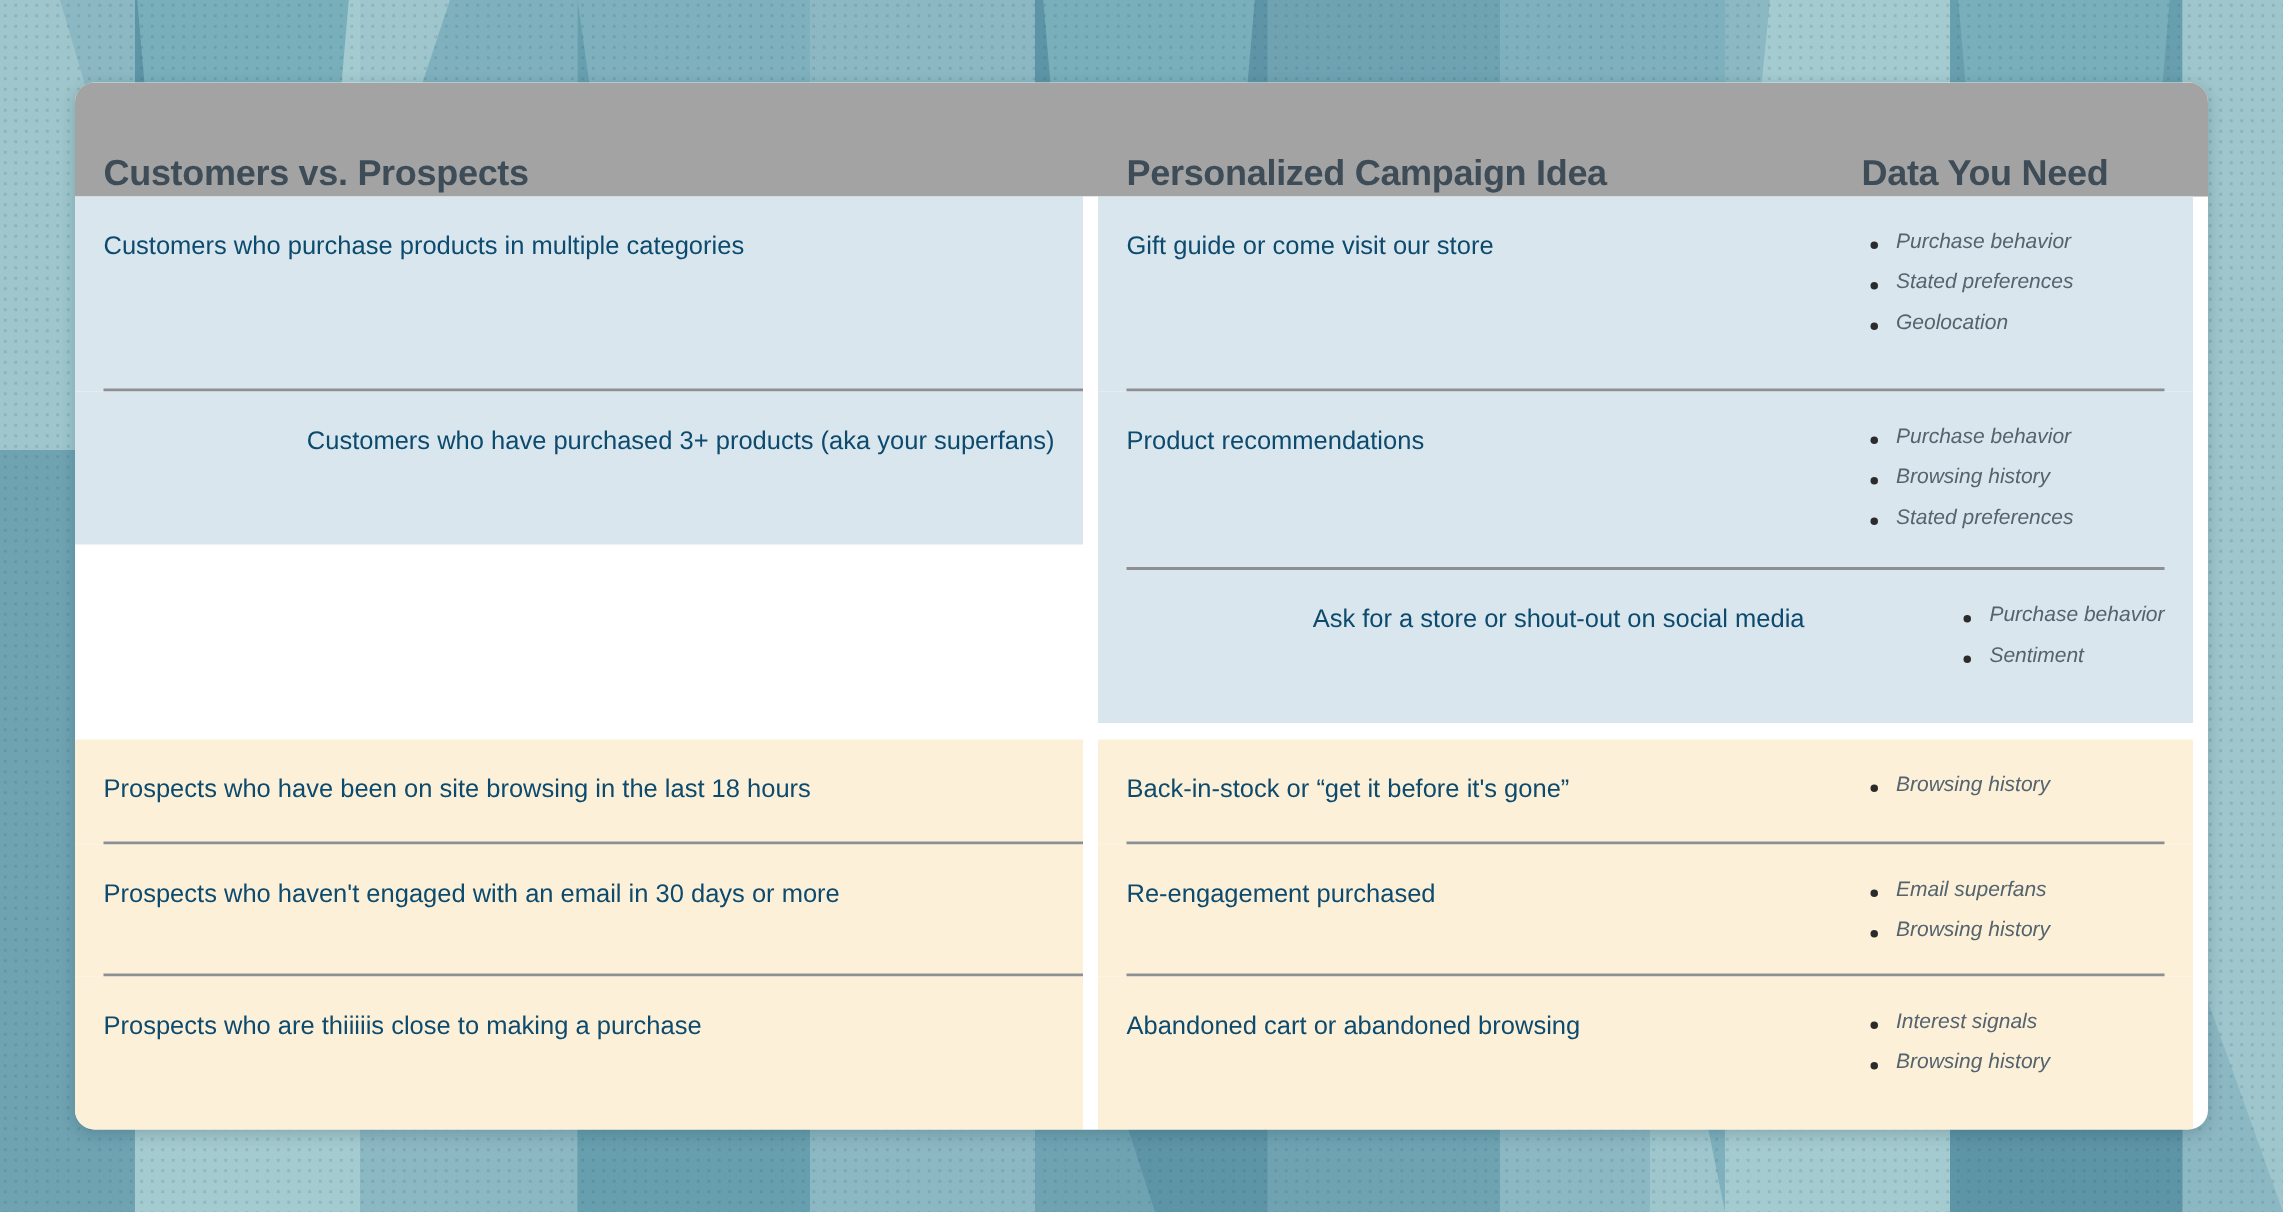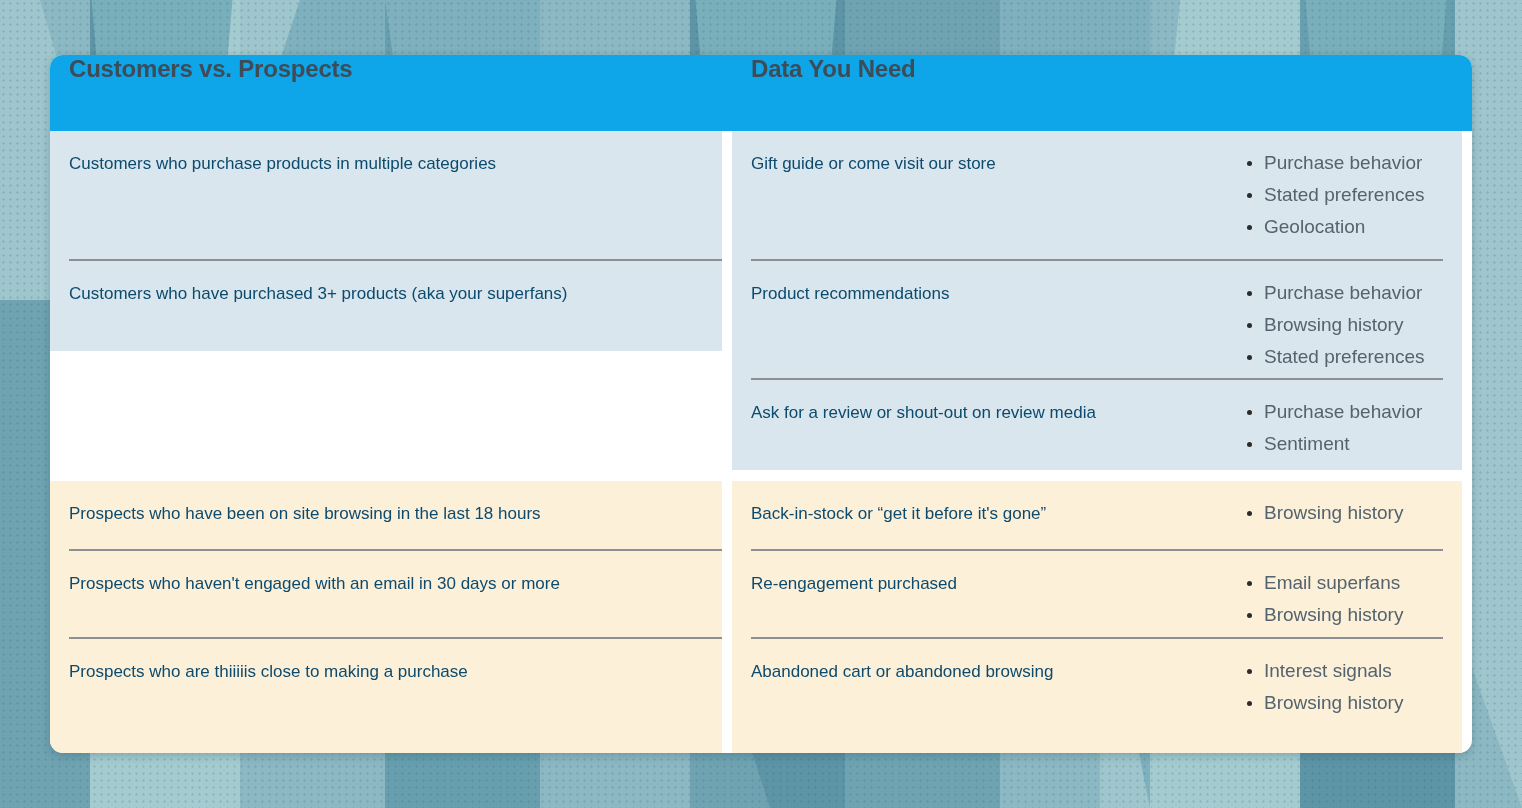--- a/index.html
+++ b/index.html
@@ -46,22 +46,22 @@
     overflow: hidden;
     display: flex;
     flex-direction: column;
   }
 
   
   .header-row {
     display: flex;
     height: 76px;
     flex: 0 0 76px;
-    align-items: flex-start;
-    background: #0ea5e9;
+    align-items: flex-end;
+    background: #a3a3a3;
   }
   .col-1 { width: 672px; flex: 0 0 672px; }
   .gap   { width: 10px;  flex: 0 0 10px; background: #ffffff; }
   .col-2 { width: 490px; flex: 0 0 490px; }
   .col-3 { width: 240px; flex: 0 0 240px; }
 
   .header-cell {
     font-size: 24px;
     font-weight: bold;
     color: #3d4c57;
@@ -119,44 +119,45 @@
     line-height: 1.35;
     white-space: nowrap;
   }
 
   ul.bullets {
     list-style: none;
     margin: 0;
     padding: 0;
   }
   ul.bullets li {
-    font-size: 19px;
+    font-size: 14px;
     color: #54636e;
     line-height: 1.0;
     padding-left: 23px;
     position: relative;
     margin-bottom: 13px;
     white-space: nowrap;
+    font-style: italic;
   }
   ul.bullets li:last-child { margin-bottom: 0; }
   ul.bullets li::before {
     content: "";
     position: absolute;
     left: 6px;
     top: 8px;
     width: 5px;
     height: 5px;
     border-radius: 50%;
     background: #2b2b2b;
   }
 
   
   .section.blue  .r0 { height: 130px; }
   .section.blue  .r1 { height: 119px; }
-  .section.blue  .r2 { height: 90px;  }
+  .section.blue  .r2 { height: 102px; align-items: flex-end;  }
 
   
   .section.yellow .r0 { height: 70px; }
   .section.yellow .r1 { height: 88px; }
   .section.yellow .r2 { height: 120px; }
 </style>
 </head>
 <body>
 
 <svg id="bg-pattern" width="1522" height="808" viewBox="0 0 1522 808" preserveAspectRatio="none" xmlns="http://www.w3.org/2000/svg" aria-hidden="true">
@@ -204,20 +205,21 @@
     <rect x="1150" y="300" width="150" height="320" fill="#9ec6cc"></rect>
   </g>
 </svg>
 <div id="bg-dots"></div>
 
 <div id="card">
 
   <div class="header-row">
     <div class="col-1 header-cell">Customers vs. Prospects</div>
     <div class="gap"></div>
+    <div class="col-2 header-cell">Personalized Campaign Idea</div>
     <div class="col-3 header-cell h3">Data You Need</div>
   </div>
 
   <div class="section blue">
     <div class="col col-1">
       <div class="cell r0 divided">
         <div class="cell-inner"><span class="cell-text">Customers who purchase products in multiple categories</span></div>
       </div>
       <div class="cell r2">
         <div class="cell-inner"><span class="cell-text">Customers who have purchased 3+ products (aka your superfans)</span></div>
@@ -227,21 +229,21 @@
     <div class="gap"></div>
 
     <div class="col col-2">
       <div class="cell r0 divided">
         <div class="cell-inner"><span class="cell-text">Gift guide or come visit our store</span></div>
       </div>
       <div class="cell r1 divided">
         <div class="cell-inner"><span class="cell-text">Product recommendations</span></div>
       </div>
       <div class="cell r2">
-        <div class="cell-inner"><span class="cell-text">Ask for a review or shout-out on review media</span></div>
+        <div class="cell-inner"><span class="cell-text">Ask for a store or shout-out on social media</span></div>
       </div>
     </div>
 
     <div class="col col-3">
       <div class="cell r0 divided">
         <div class="cell-inner">
           <ul class="bullets">
             <li>Purchase behavior</li>
             <li>Stated preferences</li>
             <li>Geolocation</li>

